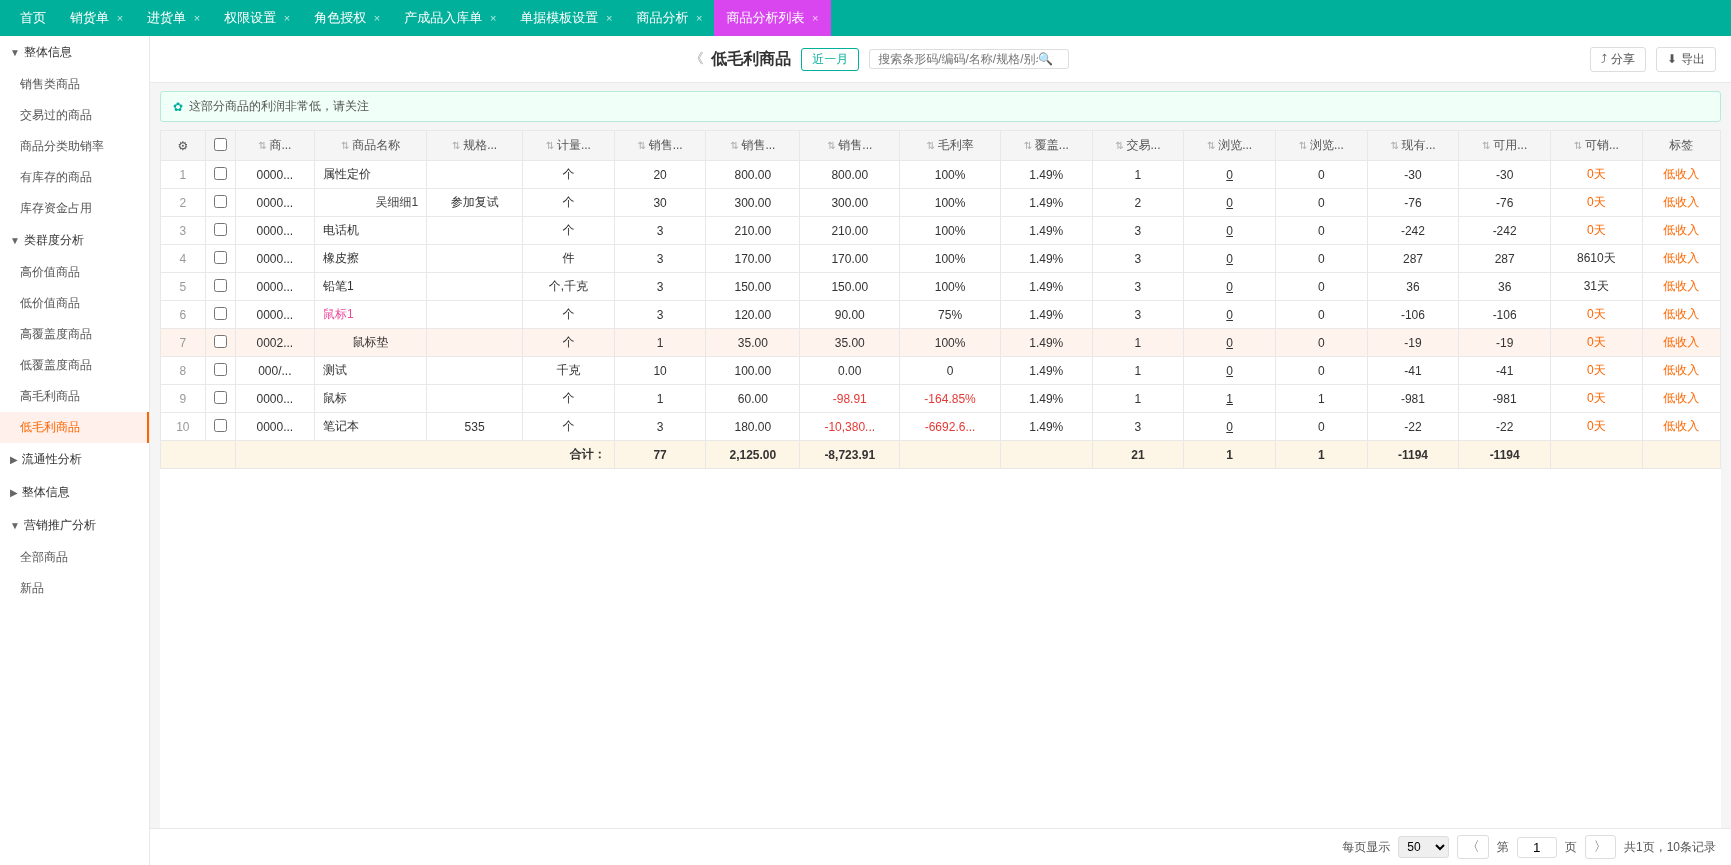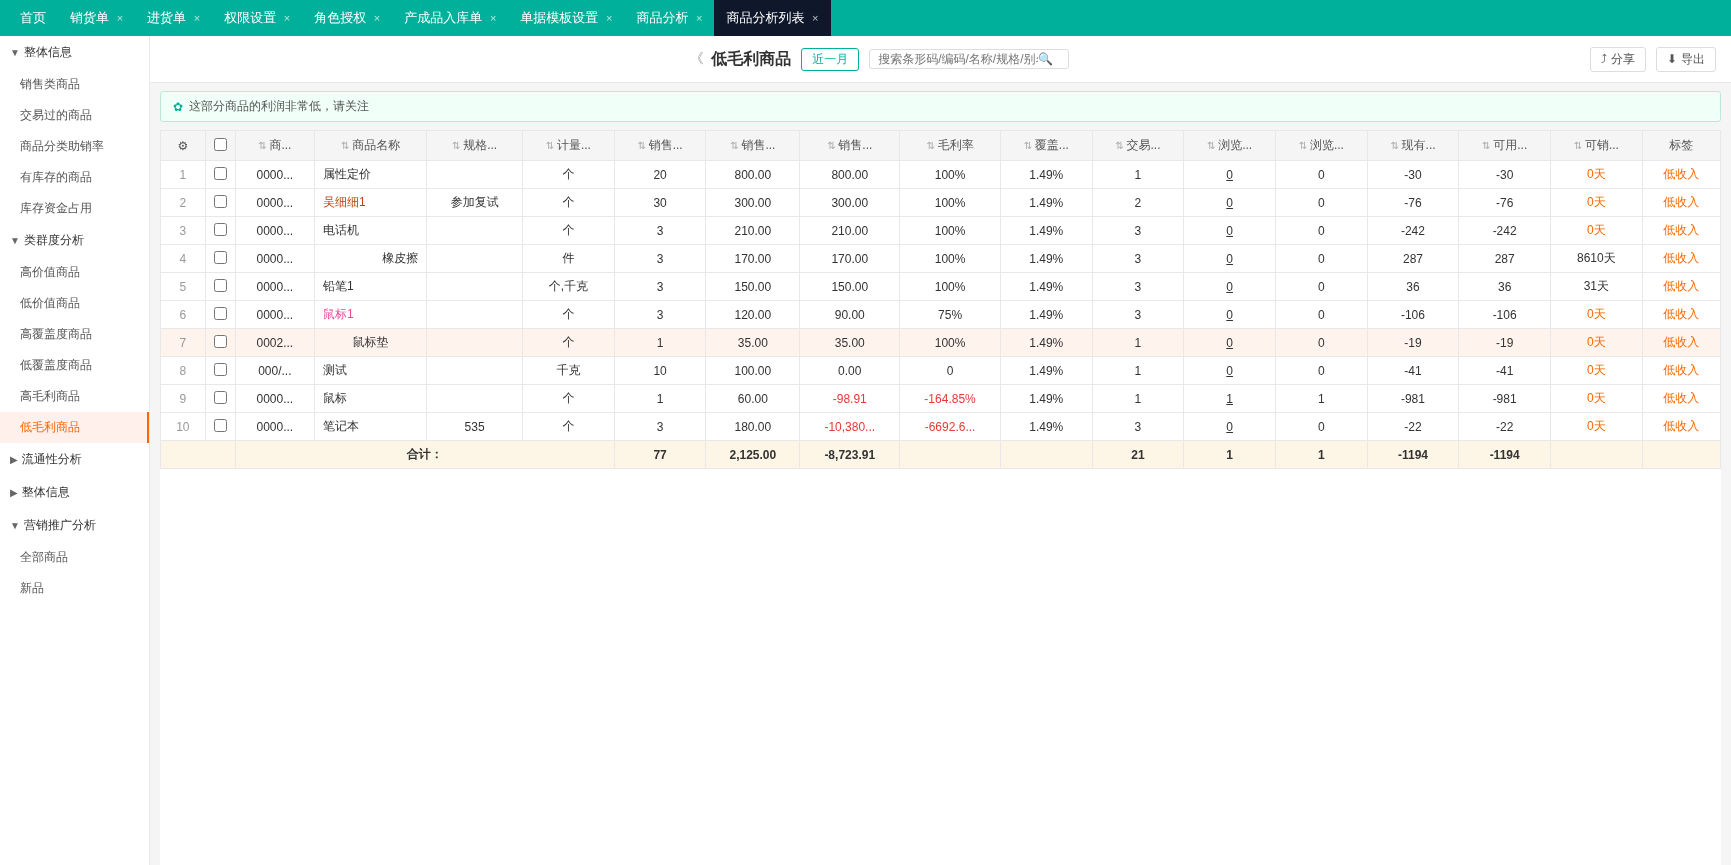--- a/index.html
+++ b/index.html
@@ -1,21 +1,21 @@
 <!DOCTYPE html>
 <html><head>
   <meta charset="utf-8">
   <style>
     * { box-sizing: border-box; margin: 0; padding: 0; }
     body { font-family: "Microsoft YaHei", Arial, sans-serif; font-size: 12px; background: #f5f5f5; color: #333; }
     
     
     .top-nav { background: #00b09b; display: flex; align-items: center; height: 36px; padding: 0 8px; }
     .nav-item { color: #fff; padding: 0 12px; height: 36px; line-height: 36px; cursor: pointer; font-size: 13px; white-space: nowrap; text-align: center; }
-    .nav-item.active { background: #0f172a; }
+    .nav-item.active { background: #d946ef; }
     .nav-item .close-x { margin-left: 4px; opacity: 0.7; font-size: 11px; }
     
     
     .layout { display: flex; height: calc(100vh - 36px); }
     
     
     .sidebar { width: 150px; background: #fff; border-right: 1px solid #e8e8e8; overflow-y: auto; flex-shrink: 0; }
     .sidebar-section { }
     .sidebar-section-title { display: flex; align-items: center; padding: 8px 10px; color: #333; font-size: 12px; cursor: pointer; }
     .sidebar-section-title .arrow { margin-right: 4px; font-size: 10px; color: #666; }
@@ -202,21 +202,21 @@
       <td>0</td>
       <td>-30</td>
       <td>-30</td>
       <td style="color:#ff6600">0天</td>
       <td style="color:#ff6600">低收入</td>
     </tr>
             <tr>
       <td style="color:#999">2</td>
       <td class="checkbox-cell"><input type="checkbox" style=""></td>
       <td>0000...</td>
-      <td style="text-align:left; cursor:pointer; color:#c2410c">吴细细1</td>
+      <td style="text-align:right; cursor:pointer; color:#404040">吴细细1</td>
       <td>参加复试</td>
       <td>个</td>
       <td>30</td>
       <td>300.00</td>
       <td style="">300.00</td>
       <td style="">100%</td>
       <td>1.49%</td>
       <td>2</td>
       <td style="text-decoration:underline; cursor:pointer">0</td>
       <td>0</td>
@@ -242,21 +242,21 @@
       <td>0</td>
       <td>-242</td>
       <td>-242</td>
       <td style="color:#ff6600">0天</td>
       <td style="color:#ff6600">低收入</td>
     </tr>
             <tr>
       <td style="color:#999">4</td>
       <td class="checkbox-cell"><input type="checkbox" style=""></td>
       <td>0000...</td>
-      <td style="text-align:right; cursor:pointer; color:#333">橡皮擦</td>
+      <td style="text-align:left; cursor:pointer; color:#333">橡皮擦</td>
       <td></td>
       <td>件</td>
       <td>3</td>
       <td>170.00</td>
       <td style="">170.00</td>
       <td style="">100%</td>
       <td>1.49%</td>
       <td>3</td>
       <td style="text-decoration:underline; cursor:pointer">0</td>
       <td>0</td>
@@ -382,32 +382,46 @@
       <td>0</td>
       <td>-22</td>
       <td>-22</td>
       <td style="color:#ff6600">0天</td>
       <td style="color:#ff6600">低收入</td>
     </tr>
           </tbody>
         <tfoot>
           <tr class="summary-row">
             <td colspan="2"></td>
-            <td colspan="4" style="text-align:center; font-weight:bold;">合计：</td>
+            <td colspan="4" style="text-align:right; font-weight:bold;">合计：</td>
             <td>77</td>
             <td>2,125.00</td>
             <td>-8,723.91</td>
             <td></td>
             <td></td>
             <td>21</td>
             <td>1</td>
             <td>1</td>
             <td>-1194</td>
             <td>-1194</td>
             <td></td>
             <td></td>
           </tr>
         </tfoot>
       </table>
     </div>
 
+    <div class="pagination-bar">
+      <span>每页显示</span>
+      <select class="page-size-select">
+        <option>50</option>
+        <option>100</option>
+        <option>200</option>
+      </select>
+      <button class="page-btn">〈</button>
+      <span>第</span>
+      <input class="page-input" type="text" value="1" style="">
+      <span>页</span>
+      <button class="page-btn">〉</button>
+      <span>共1页，10条记录</span>
+    </div>
   </div>
 </div>
 
 </body></html>

